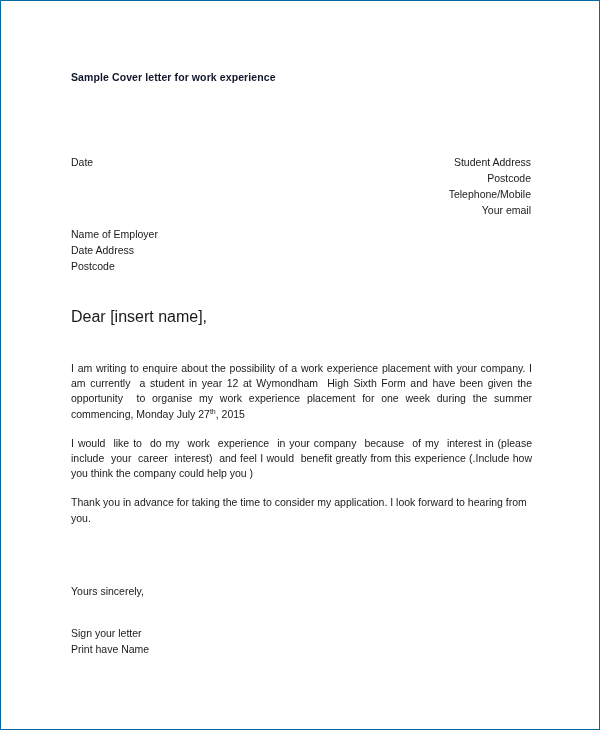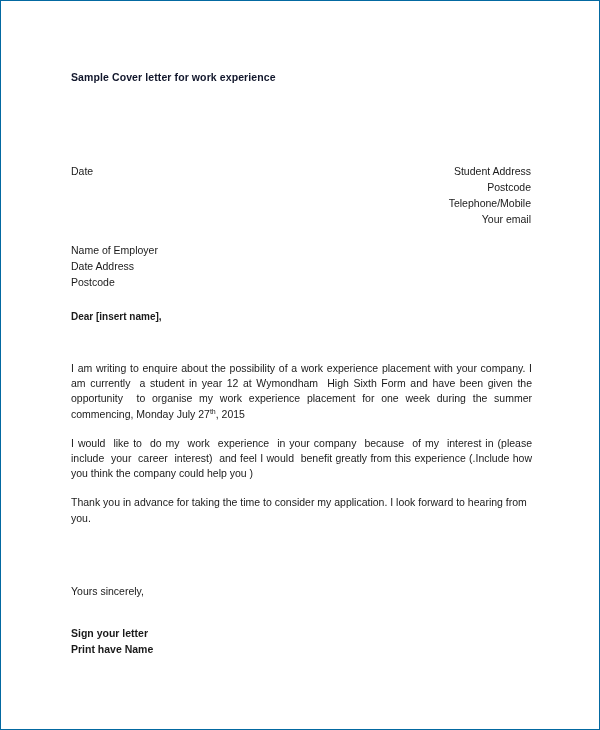--- a/index.html
+++ b/index.html
@@ -38,21 +38,20 @@
 
   
   .header-row {
     position: absolute;
     left: 70px;
     top: 153px;
     width: 460px;
     display: flex;
     justify-content: space-between;
     align-items: flex-start;
-    margin-top: 9px;
   }
 
   .date-label {
     font-size: 10.5px;
     color: #1a1a1a;
     line-height: 16px;
   }
 
   .sender-address {
     font-size: 10.5px;
@@ -60,36 +59,35 @@
     color: #1a1a1a;
     text-align: left;
     min-width: 96px;
   }
   .sender-address .addr-line { white-space: pre; text-align: right; }
 
   
   .recipient-block {
     position: absolute;
     left: 70px;
-    top: 241px;
+    top: 225px;
     font-size: 10.5px;
     line-height: 16px;
     color: #1a1a1a;
   }
   .recipient-block .addr-line { white-space: pre; }
 
   
   .salutation {
     position: absolute;
     left: 70px;
     top: 308px;
-    font-size: 10px;
+    font-size: 16px;
     line-height: 16px;
     color: #1a1a1a;
-    font-weight: bold;
   }
 
   
   .letter-body {
     position: absolute;
     left: 70px;
     top: 360px;
     width: 461px;
   }
 
@@ -121,21 +119,20 @@
     color: #1a1a1a;
   }
 
   .signature-block {
     position: absolute;
     left: 70px;
     top: 624px;
     font-size: 10.5px;
     line-height: 16px;
     color: #1a1a1a;
-    font-weight: bold;
   }
   .signature-block .sig-line { white-space: pre; }
 </style>
 </head>
 <body>
 
 <div class="page">
 
   <div class="doc-title">Sample Cover letter for work experience</div>
 

